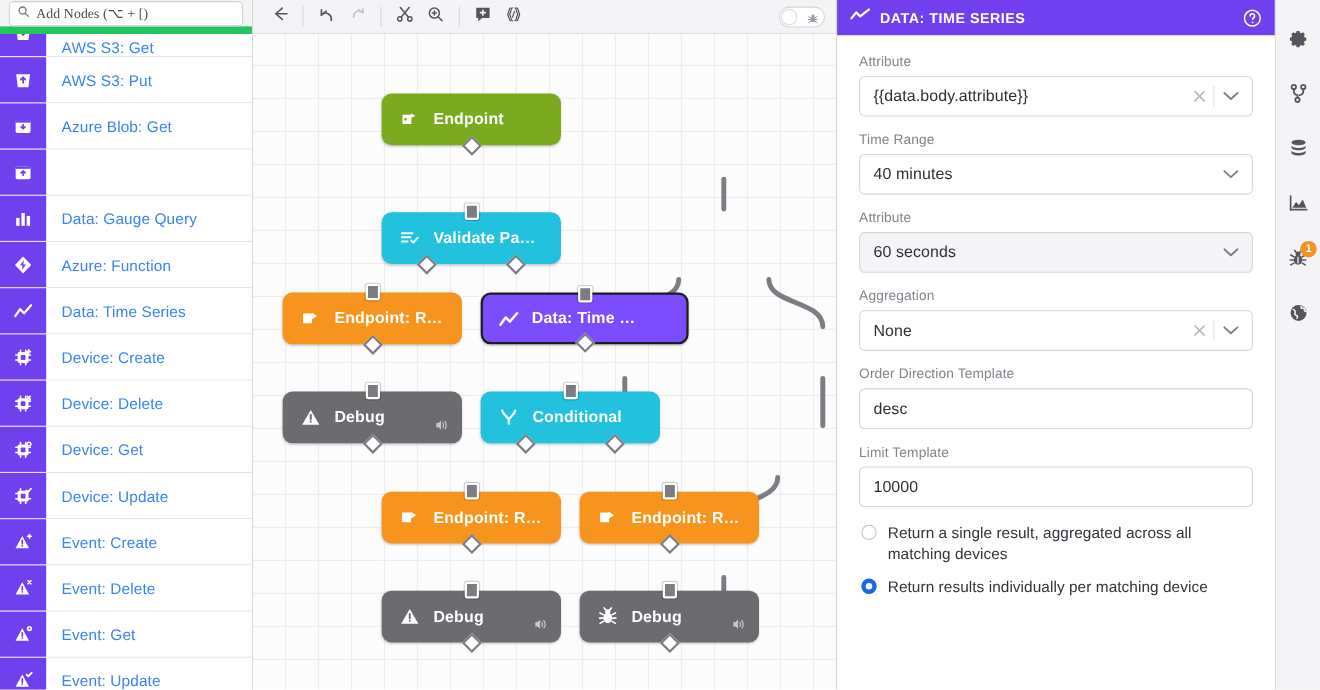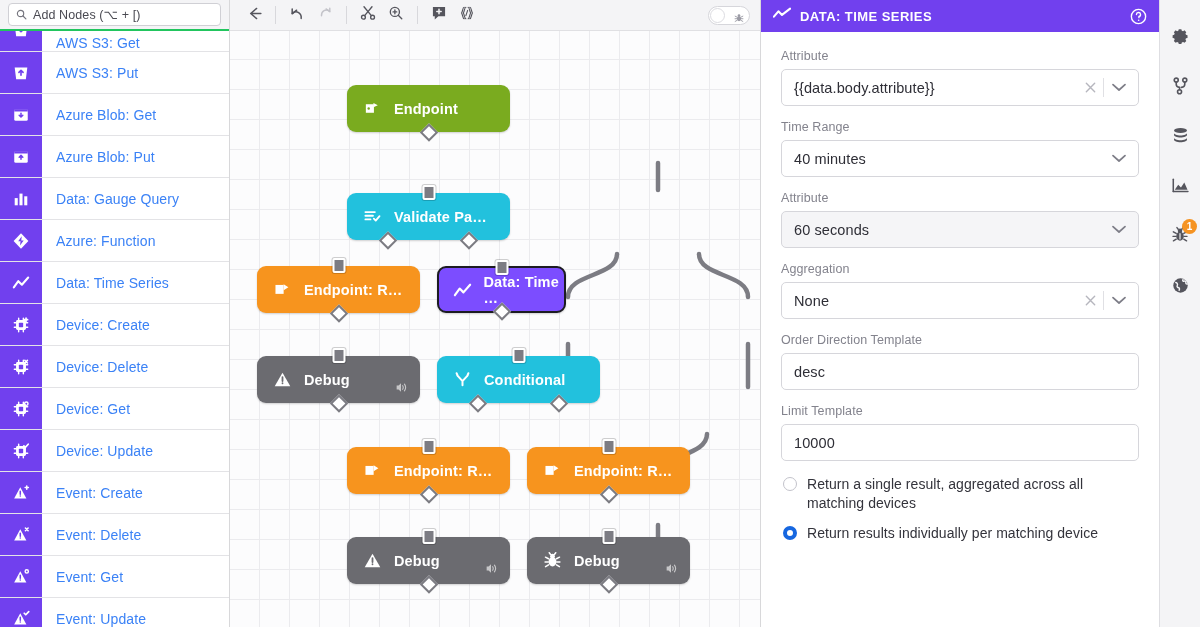--- a/index.html
+++ b/index.html
@@ -17,21 +17,22 @@
     background: #ffffff;
     border-right: 1px solid #d8d8da;
     display: flex; flex-direction: column;
     position: relative;
   }
   .sidebar-search-wrap {
     height: 31px; flex: 0 0 31px;
     background: #f4f4f6;
     display: flex; align-items: center;
     padding: 0 8px;
-    border-bottom: 2px solid #22c55e;
+    border-bottom: 7px solid #22c55e;
+    font-family: Liberation Serif, serif;
   }
   .search-box {
     flex: 1; height: 23px;
     background: #ffffff;
     border: 1px solid #d0d0d5;
     border-radius: 4px;
     display: flex; align-items: center;
     padding: 0 7px;
     gap: 6px;
   }
@@ -288,21 +289,20 @@
           <div class="node-label">Azure Blob: Get</div>
         </div>
         <div class="node-item">
           <div class="node-icon-tile">
             <svg width="18" height="18" viewBox="0 0 20 20" fill="none" stroke="none" stroke-width="1.8" stroke-linecap="round" stroke-linejoin="round">
               <rect x="2.5" y="3.5" width="15" height="13" rx="1.6" fill="#fff" stroke="none"></rect>
               <rect x="2.5" y="3.5" width="15" height="2.6" fill="#7140ee" stroke="none"></rect>
               <path d="M10 12.5V8.2m0 0l2 2M10 8.2l-2 2" stroke="#7140ee" stroke-width="1.7"></path>
             </svg>
           </div>
-          <div class="node-label">Azure Blob: Put</div>
         </div>
         <div class="node-item">
           <div class="node-icon-tile">
             <svg width="18" height="18" viewBox="0 0 20 20" fill="none" stroke="none" stroke-width="1.8" stroke-linecap="round" stroke-linejoin="round">
               <rect x="3" y="9" width="3.4" height="8" fill="#fff" stroke="none"></rect>
               <rect x="8.3" y="4" width="3.4" height="13" fill="#fff" stroke="none"></rect>
               <rect x="13.6" y="7" width="3.4" height="10" fill="#fff" stroke="none"></rect>
             </svg>
           </div>
           <div class="node-label">Data: Gauge Query</div>
@@ -534,21 +534,21 @@
             <span class="port-in"></span>
             <span class="n-icon">
               <svg width="19" height="19" viewBox="0 0 20 20" fill="none" stroke="none" stroke-width="1.8" stroke-linecap="round" stroke-linejoin="round">
                 <path d="M2.6 5.2h8.6v9.4H2.6z" fill="#fff" stroke="none"></path>
                 <path d="M11.2 4.6l5 3.1-5 3.1V4.6z" fill="#fff" stroke="none"></path>
               </svg>
             </span>
             <span>Endpoint: R…</span>
             <span class="port-out"></span>
           </div>
-          <div class="node selected" style="left: 207px; top: 235px; width: 129px; background: rgb(124, 77, 255);">
+          <div class="node selected" style="left: 207px; top: 235px; width: 189px; background: rgb(124, 77, 255);">
             <span class="port-in"></span>
             <span class="n-icon">
               <svg width="19" height="20" viewBox="0 0 20 17" fill="none" stroke="none" stroke-width="1.8" stroke-linecap="round" stroke-linejoin="round">
                 <polyline points="2,14 7,7 11,11 18,3" stroke="#fff" stroke-width="2.3"></polyline>
               </svg>
             </span>
             <span>Data: Time …</span>
             <span class="port-out"></span>
           </div>
           <div class="node" style="left: 27px; top: 325px; width: 163px; background: rgb(107, 107, 112);">

